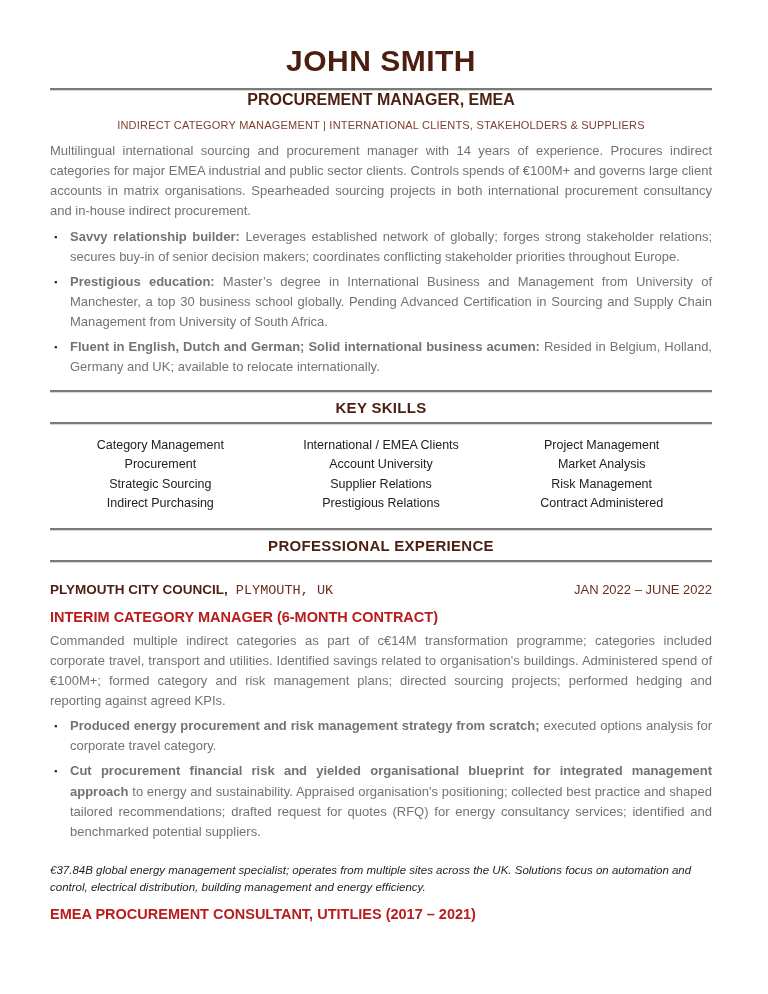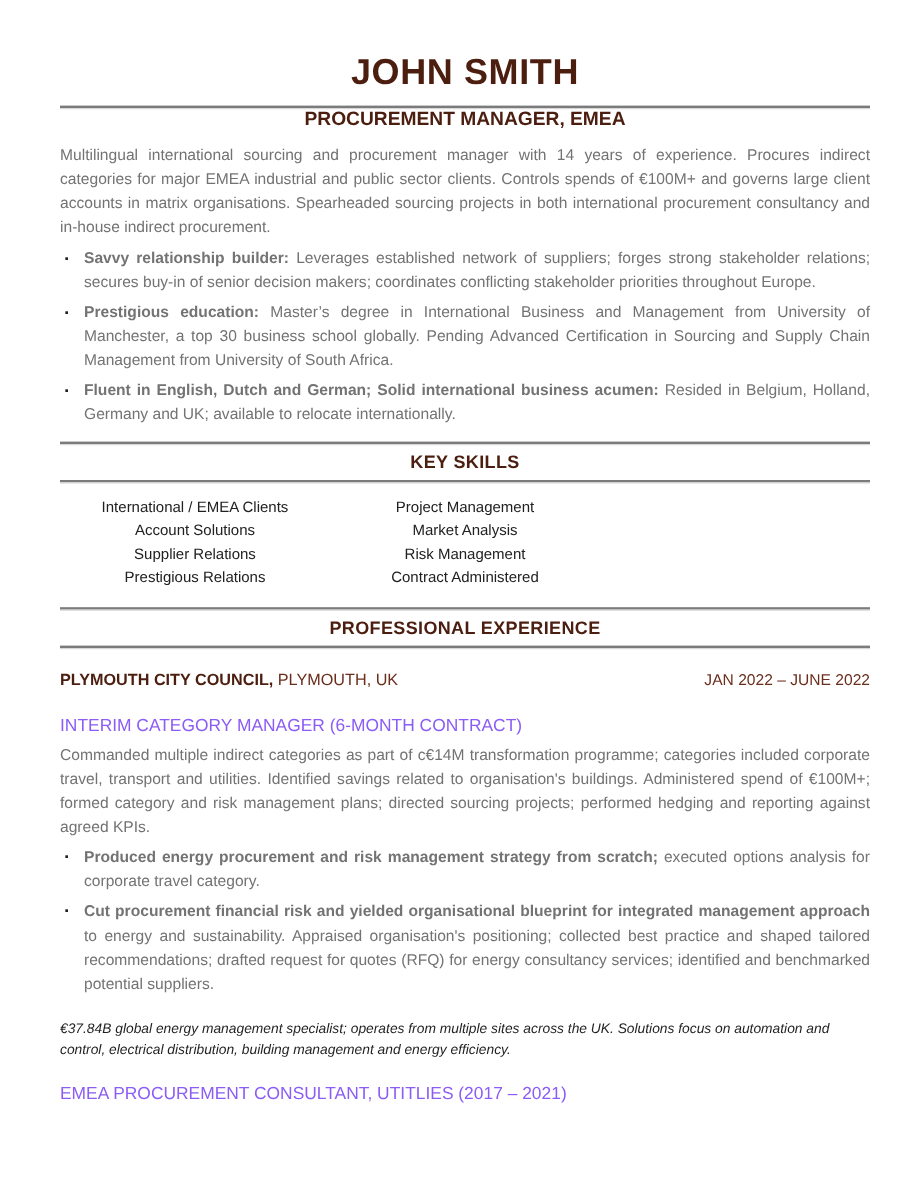--- a/index.html
+++ b/index.html
@@ -2,21 +2,21 @@
 <html><head>
 <meta charset="utf-8">
 <style>
   * { margin: 0; padding: 0; box-sizing: border-box; }
   html, body { background: #ffffff; }
   body {
     width: 768px; height: 994px; overflow: hidden;
     font-family: "Liberation Sans", sans-serif;
     color: #212121;
   }
-  .page { padding: 44px 43px 0 50px; }
+  .page { padding: 44px 56px 0 50px; }
 
   
   .name {
     text-align: center;
     font-size: 30px; font-weight: bold;
     color: #4C1E10; letter-spacing: 0.5px;
   }
   .contact {
     text-align: center; margin-top: 8px;
     font-size: 11px; color: #5B2414; letter-spacing: 0.2px;
@@ -73,68 +73,75 @@
     font-size: 12.5px; line-height: 1.0; margin: 5px 0 7px;
     color: #212121;
   }
 
   
   .job-head {
     display: flex; justify-content: space-between; align-items: baseline;
     margin-top: 17px;
   }
   .job-head .company { font-size: 13.5px; font-weight: bold; color: #4C1E10; }
-  .job-head .location { font-size: 13.5px; font-weight: normal; color: #6B2D1C; }
+  .job-head .location { font-size: 13.5px; font-weight: normal; color: #6B2D1C; font-family: Liberation Mono, monospace; }
   .job-head .dates { font-size: 13px; color: #6B2D1C; white-space: nowrap; }
   .blurb {
     margin-top: 3px; font-size: 11.5px; font-style: italic; color: #1f1f1f;
     line-height: 1.45;
   }
   .role {
-    margin-top: 21px; font-size: 14.5px; color: #8b5cf6;
+    margin-top: 11px; font-size: 14.5px; color: #b91c1c; font-weight: bold;
   }
   .job-desc { margin-top: 6px; }
   .job2 { margin-top: 20px; }
 </style>
 </head>
 <body>
 
 <div class="page">
 
   <h1 class="name">JOHN SMITH</h1>
 
   <div class="rule"></div>
 
   <h2 class="doc-title">PROCUREMENT MANAGER, EMEA</h2>
+  <p class="subtitle">INDIRECT CATEGORY MANAGEMENT | INTERNATIONAL CLIENTS, STAKEHOLDERS &amp; SUPPLIERS</p>
 
   <p class="body-text summary">Multilingual international sourcing and procurement manager with 14 years of experience. Procures indirect categories for major EMEA industrial and public sector clients. Controls spends of €100M+ and governs large client accounts in matrix organisations. Spearheaded sourcing projects in both international procurement consultancy and in-house indirect procurement.</p>
 
   <ul class="bullets">
     <li>
       <span class="marker">▪</span>
-      <span class="li-text body-text"><strong>Savvy relationship builder:</strong><span> Leverages established network of suppliers; forges strong stakeholder relations; secures buy-in of senior decision makers; coordinates conflicting stakeholder priorities throughout Europe.</span></span>
+      <span class="li-text body-text"><strong>Savvy relationship builder:</strong><span> Leverages established network of globally; forges strong stakeholder relations; secures buy-in of senior decision makers; coordinates conflicting stakeholder priorities throughout Europe.</span></span>
     </li>
     <li>
       <span class="marker">▪</span>
       <span class="li-text body-text"><strong>Prestigious education:</strong><span> Master’s degree in International Business and Management from University of Manchester, a top 30 business school globally. Pending Advanced Certification in Sourcing and Supply Chain Management from University of South Africa.</span></span>
     </li>
     <li>
       <span class="marker">▪</span>
       <span class="li-text body-text"><strong>Fluent in English, Dutch and German; Solid international business acumen:</strong><span> Resided in Belgium, Holland, Germany and UK; available to relocate internationally.</span></span>
     </li>
   </ul>
 
   <div class="rule tight"></div>
   <h2 class="sec-heading">KEY SKILLS</h2>
   <div class="rule under"></div>
 
   <div class="skills-grid">
     <div>
+      <p class="skill">Category Management</p>
+      <p class="skill">Procurement</p>
+      <p class="skill">Strategic Sourcing</p>
+      <p class="skill">Indirect Purchasing</p>
+    </div>
+    <div>
       <p class="skill">International / EMEA Clients</p>
-      <p class="skill">Account Solutions</p>
+      <p class="skill">Account University</p>
       <p class="skill">Supplier Relations</p>
       <p class="skill">Prestigious Relations</p>
     </div>
     <div>
       <p class="skill">Project Management</p>
       <p class="skill">Market Analysis</p>
       <p class="skill">Risk Management</p>
       <p class="skill">Contract Administered</p>
     </div>
   </div>

